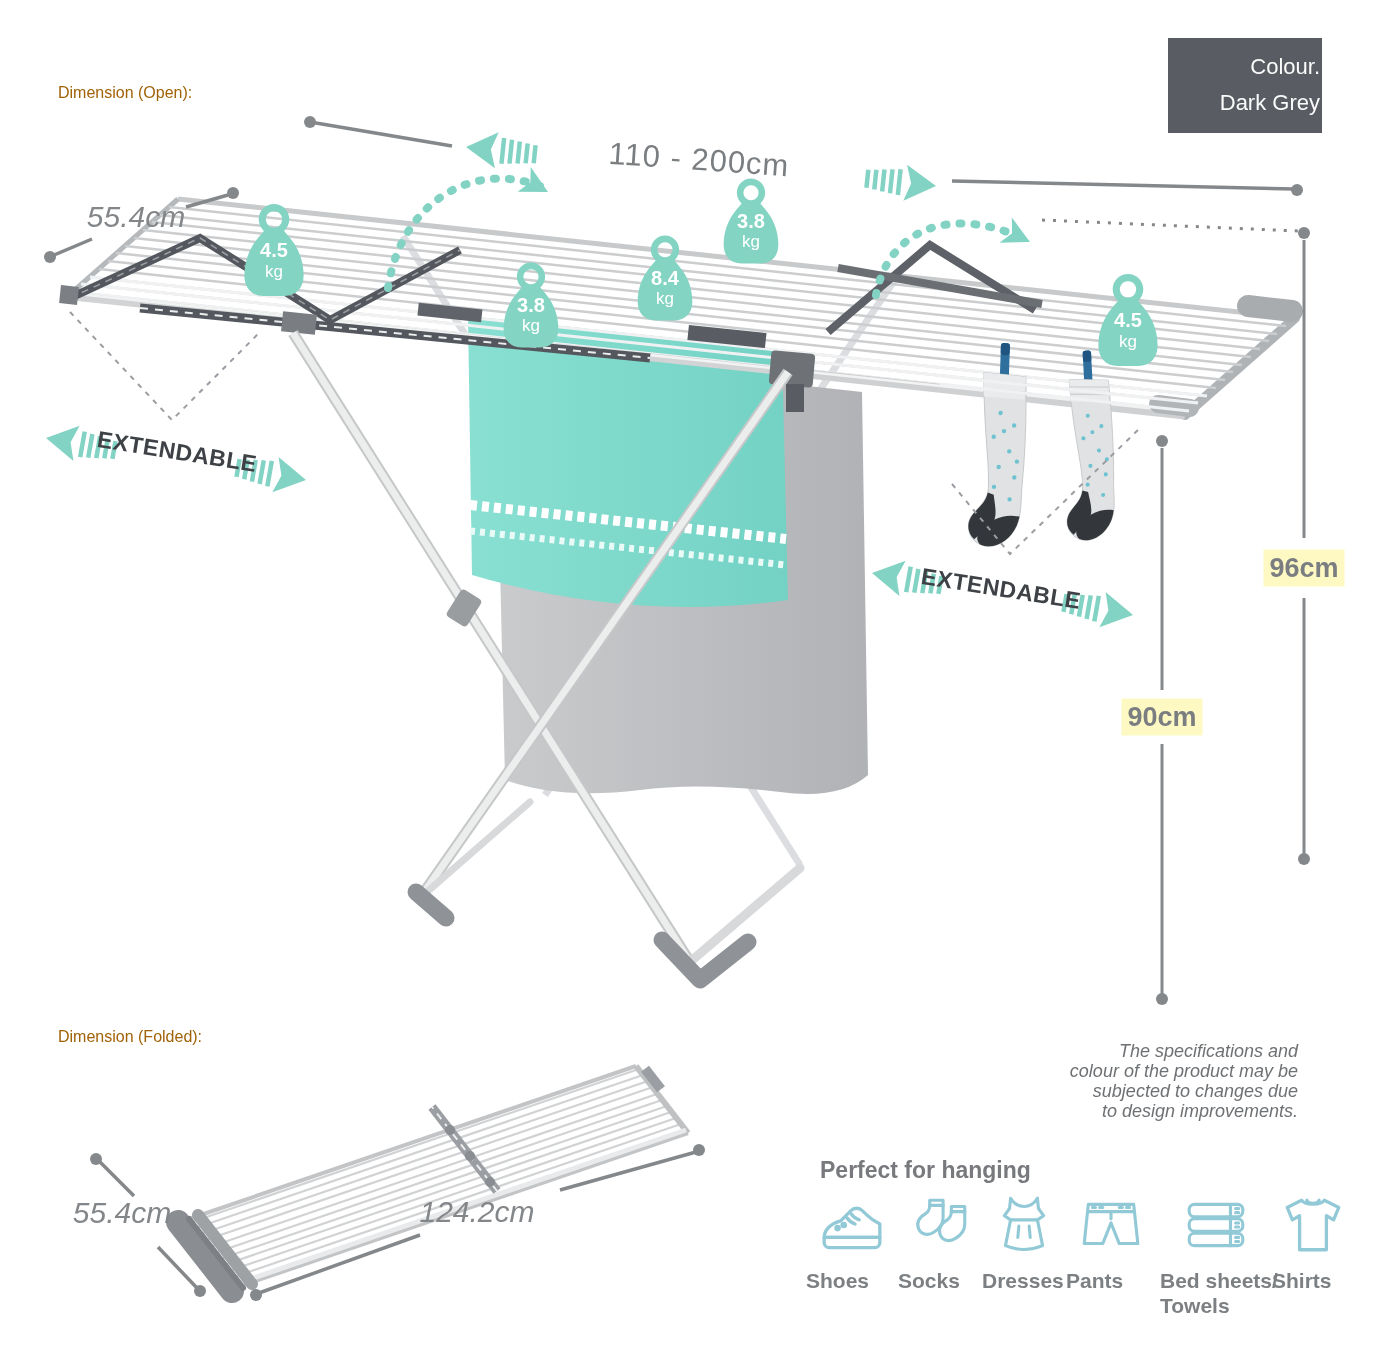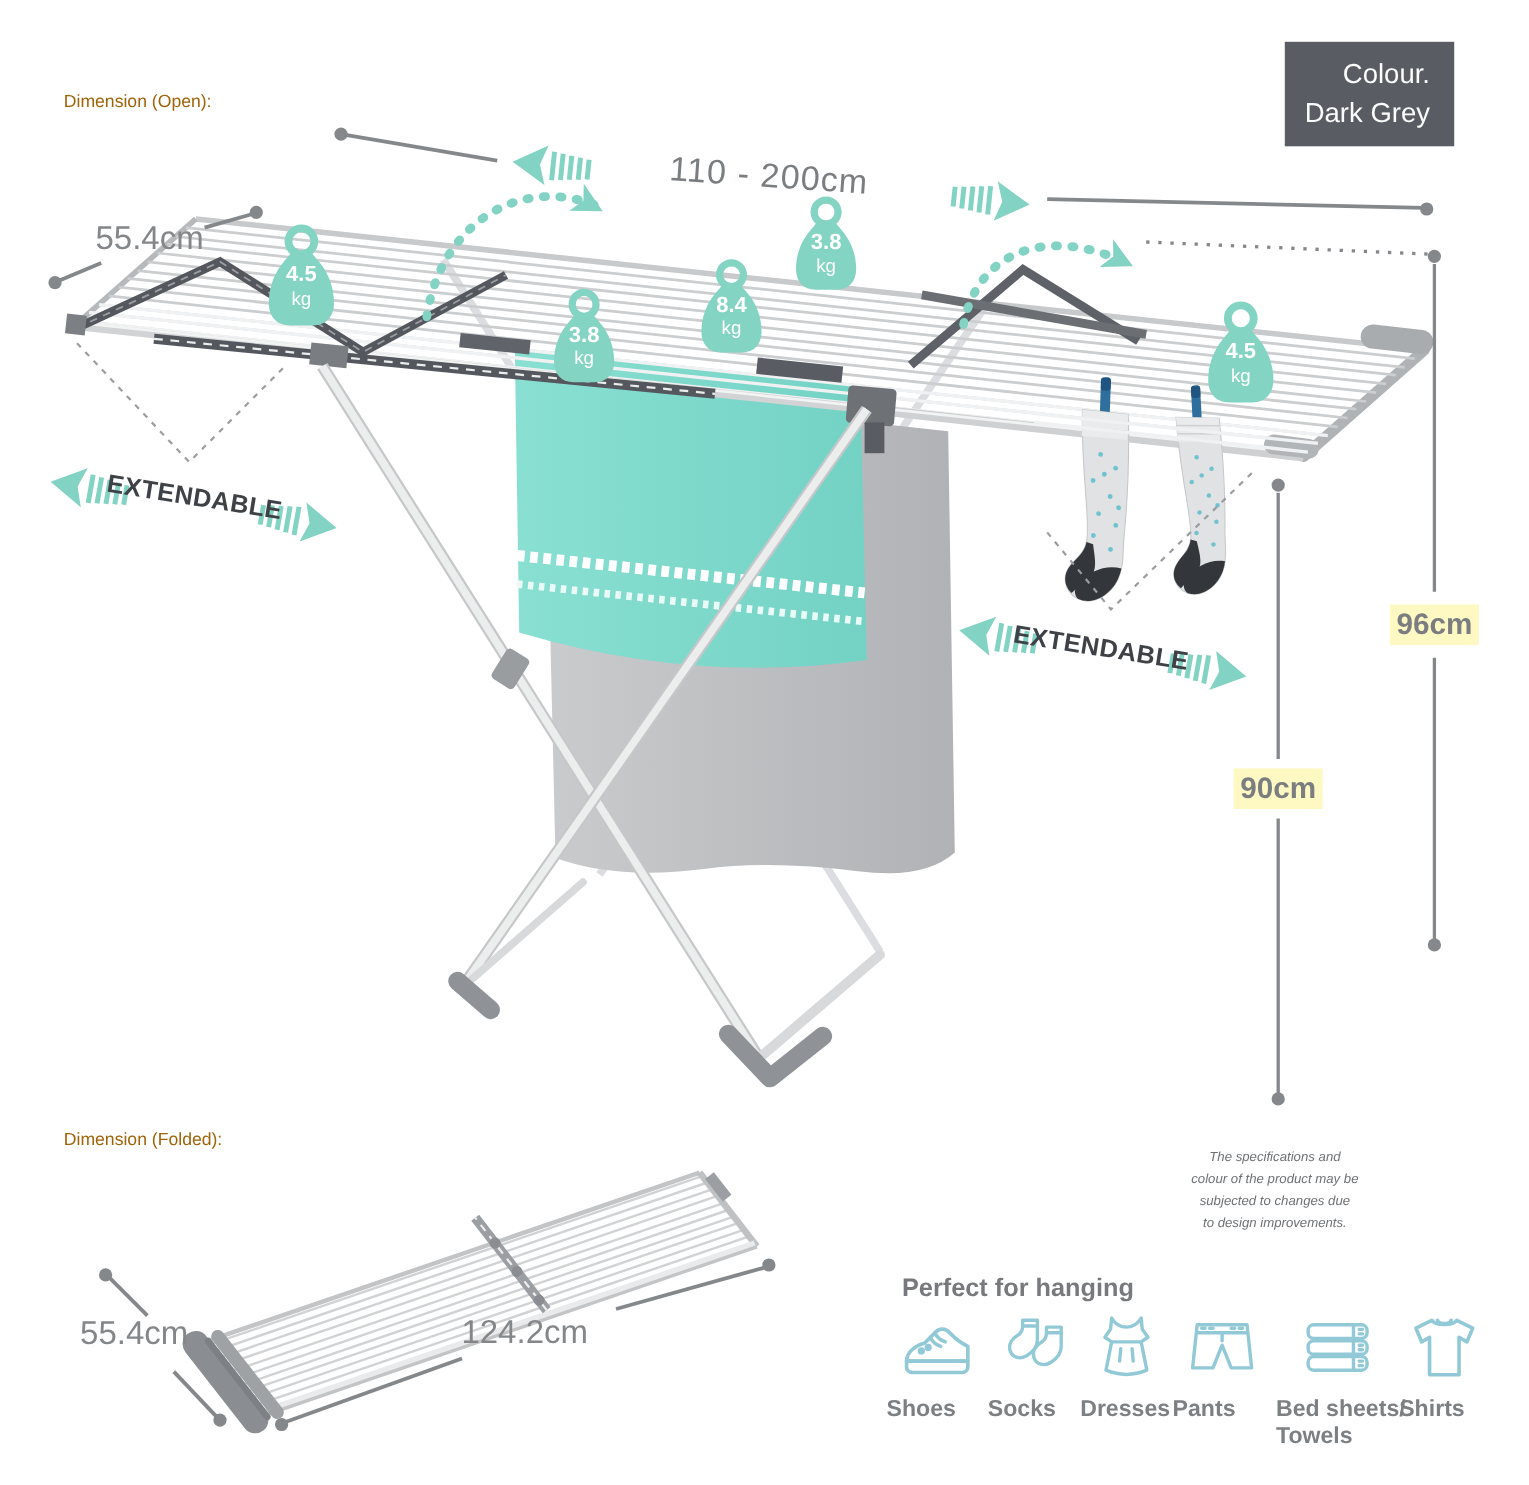--- a/index.html
+++ b/index.html
@@ -1,33 +1,33 @@
 <!DOCTYPE html>
 <html><head>
 <meta charset="utf-8">
 <style>
   html,body{margin:0;padding:0;background:#fff;}
   .canvas{position:relative;width:1390px;height:1350px;background:#ffffff;
           font-family:"Liberation Sans",sans-serif;overflow:hidden;}
   .t{position:absolute;color:#84878a;}
   .title{font-size:16px;color:#a16207;font-weight:500;}
   .dim-num{font-size:30px;color:#84878a;}
-  .center{transform:translate(-50%,-50%);}
+  .center{transform:translate(-50%,-50%);font-style:italic;}
   .range-label{font-size:31px;color:#7b7e81;letter-spacing:1px;transform:translate(-50%,-50%) rotate(4deg);white-space:nowrap;}
   .vdim{font-size:27px;color:#7b7e81;background:#fef9c3;padding:3px 6px;transform:translate(-50%,-50%);font-weight:bold;}
   .ext{font-size:23px;font-weight:700;color:#3e4246;letter-spacing:.5px;white-space:nowrap;
        transform:translate(-50%,-50%) rotate(9deg);}
   .colour-box{position:absolute;left:1168px;top:38px;width:154px;height:95px;background:#595d63;
-              color:#fbfbfb;font-size:25px;text-align:right;box-sizing:border-box;padding:11px 22px 0 0;line-height:36px;}
+              color:#fbfbfb;font-size:22px;text-align:right;box-sizing:border-box;padding:11px 2px 0 0;line-height:36px;}
   .badge{position:absolute;}
   .badge svg{position:absolute;left:0;top:0;width:100%;height:100%;}
   .bval{position:absolute;left:50%;top:50%;transform:translate(-50%,-50%);color:#fff;font-weight:700;font-size:20px;white-space:nowrap;}
   .bunit{position:absolute;left:50%;top:73%;transform:translate(-50%,-50%);color:#fff;font-weight:400;font-size:17px;}
-  .disclaimer{position:absolute;left:1020px;top:1041px;width:278px;text-align:center;
-              font-style:italic;font-size:12px;line-height:20px;color:#6e7174;}
+  .disclaimer{position:absolute;left:1020px;top:1041px;width:278px;text-align:right;
+              font-style:italic;font-size:18px;line-height:20px;color:#6e7174;}
   .hang-title{position:absolute;left:820px;top:1157px;font-size:23px;font-weight:700;color:#77797d;}
   .hang-item{position:absolute;top:1188px;text-align:left;}
   .hang-item svg{display:block;margin:0 auto;width:66px;height:74px;}
   .hang-label{font-size:21px;font-weight:600;color:#7d8083;line-height:25px;margin-top:6px;white-space:nowrap;}
   .art{position:absolute;left:0;top:0;width:1390px;height:1350px;}
 </style>
 </head>
 <body>
 
 <div class="canvas">

